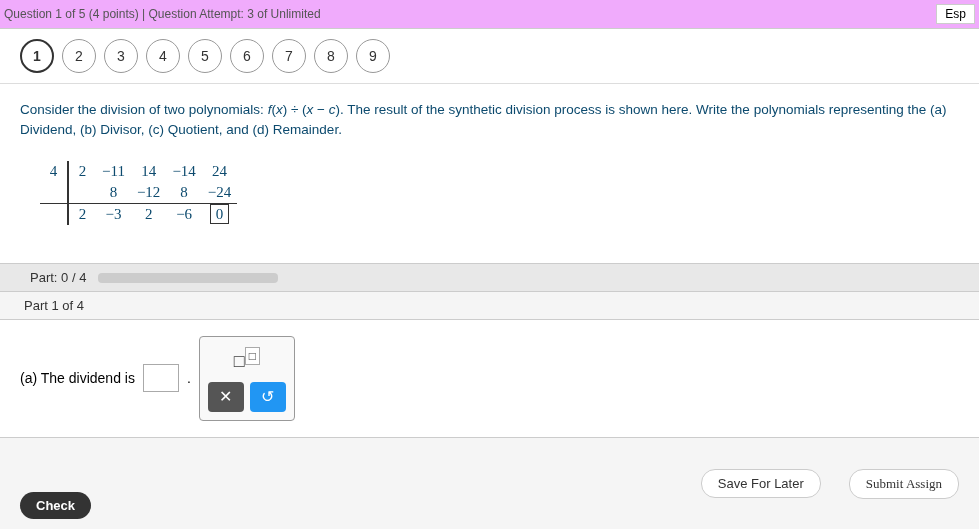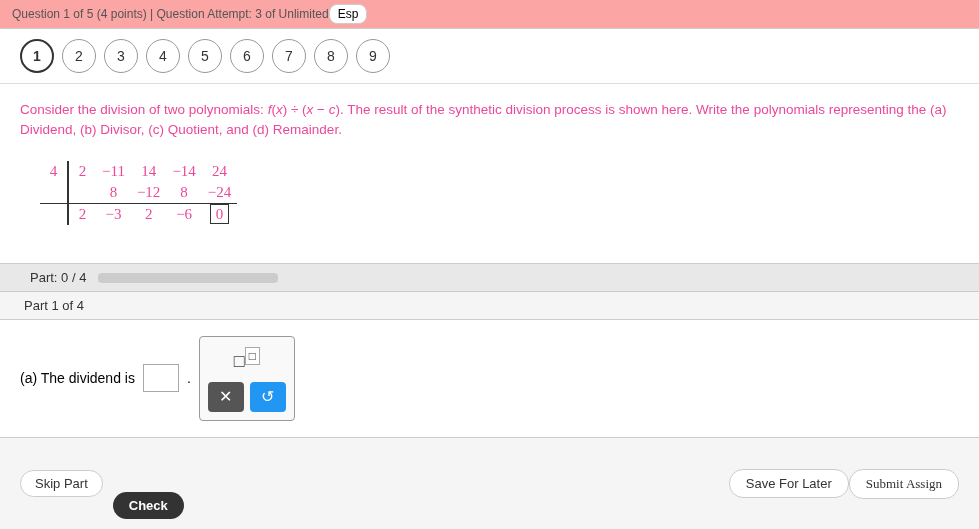--- a/index.html
+++ b/index.html
@@ -7,33 +7,33 @@
       font-family: Arial, sans-serif;
       background: #f0f0f0;
       width: 979px;
       min-height: 529px;
       position: relative;
       overflow: hidden;
     }
 
     
     .top-bar {
-      background: #fca5a5;
-      padding: 4px 12px;
-      display: flex;
-      align-items: center;
-      justify-content: flex-start;
+      background: #f0abfc;
+      padding: 4px 4px;
+      display: flex;
+      align-items: center;
+      justify-content: space-between;
       border-bottom: 1px solid #ccc;
       font-size: 12px;
       color: #555;
     }
     .esp-btn {
       background: #fff;
       border: 1px solid #ccc;
-      border-radius: 8px;
+      border-radius: 0;
       padding: 2px 8px;
       font-size: 12px;
       cursor: pointer;
     }
 
     
     .question-nav {
       background: #fff;
       padding: 10px 20px;
       display: flex;
@@ -57,21 +57,21 @@
     .nav-num.active {
       border: 2px solid #333;
       font-weight: bold;
     }
 
     
     .main-content {
       background: #fff;
       padding: 16px 20px;
       font-size: 14px;
-      color: #ec4899;
+      color: #0c4a6e;
       line-height: 1.5;
     }
 
     .problem-text {
       margin-bottom: 12px;
       font-size: 13.5px;
     }
 
     
     .synthetic-div {
@@ -221,21 +221,21 @@
       padding: 6px 16px;
       font-size: 13px;
       cursor: pointer;
       color: #fff;
       font-weight: bold;
       margin-top: 44px;
     }
     .bottom-right {
       display: flex;
       align-items: flex-start;
-      gap: 0;
+      gap: 28px;
     }
     .save-btn {
       background: #fff;
       border: 1px solid #ccc;
       border-radius: 14px;
       padding: 6px 16px;
       font-size: 13px;
       cursor: pointer;
       color: #333;
     }
@@ -349,20 +349,19 @@
       <div class="popup-btns">
         <button class="popup-btn btn-clear">✕</button>
         <button class="popup-btn btn-undo">↺</button>
       </div>
     </div>
   </div>
 </div>
 
 <div class="bottom-bar">
   <div class="bottom-left">
-    <button class="skip-btn">Skip Part</button>
     <button class="check-btn">Check</button>
   </div>
   <div class="bottom-right">
     <button class="save-btn">Save For Later</button>
     <button class="submit-btn">Submit Assign</button>
   </div>
 </div>
 
 </body></html>

